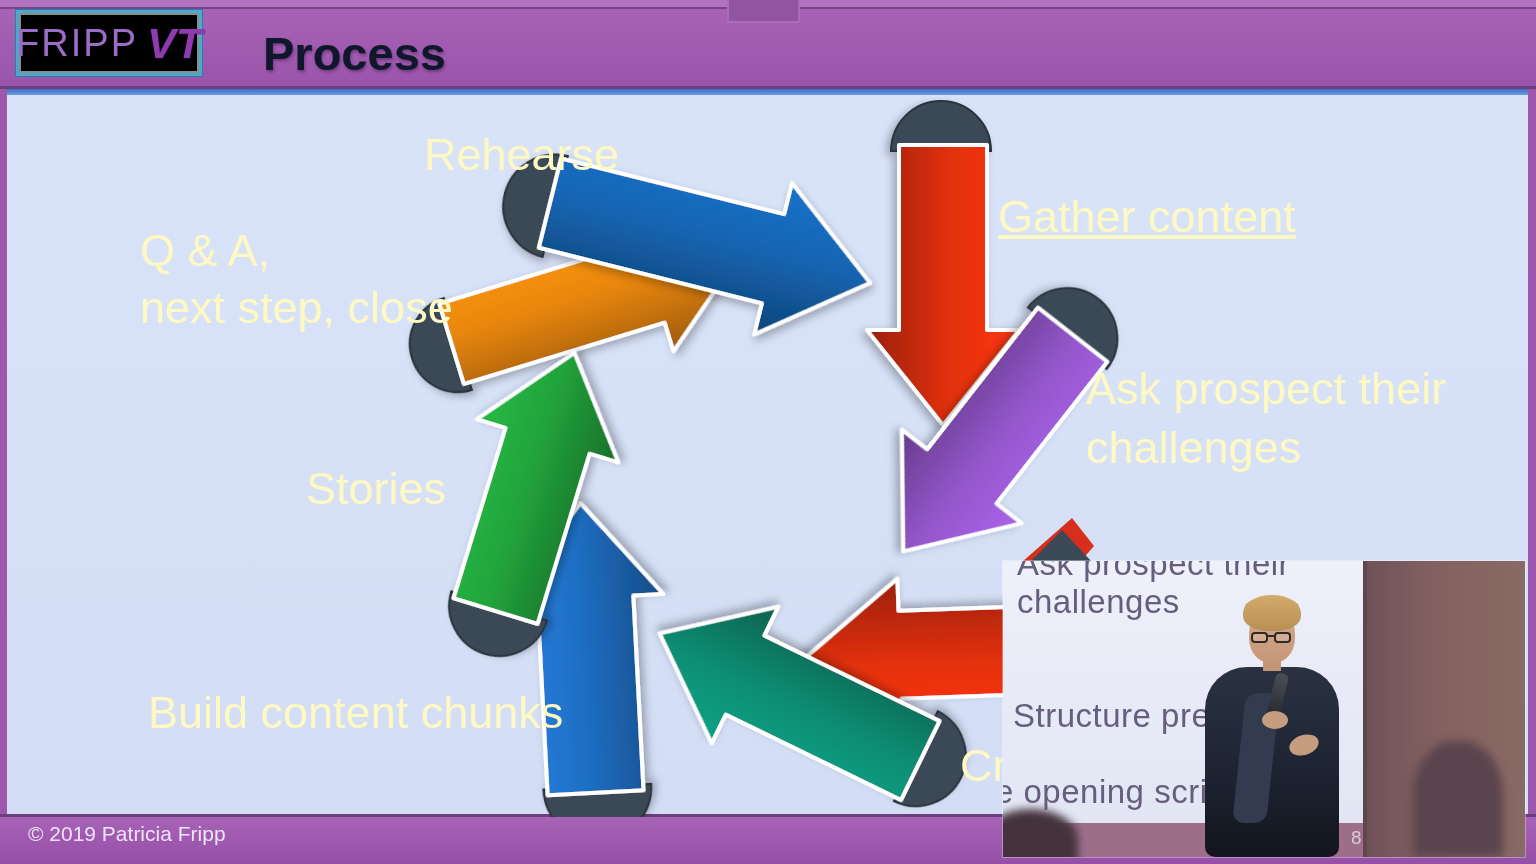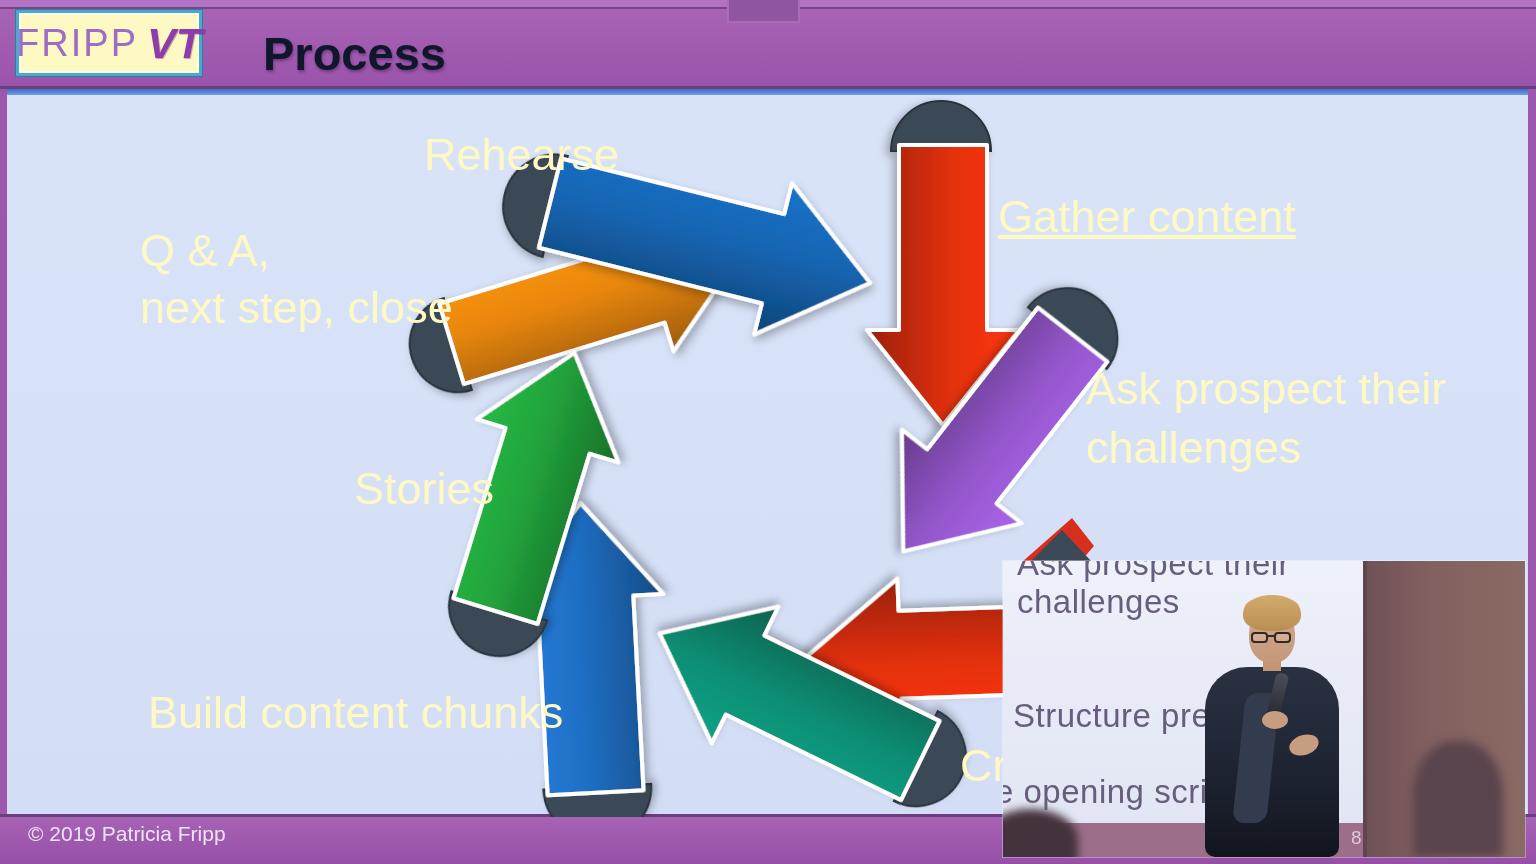--- a/index.html
+++ b/index.html
@@ -18,21 +18,21 @@
   .content-topline{left:7px;top:89px;width:1521px;height:6px;
                    background:linear-gradient(180deg,#3d6fc4,#6f9be2);}
   .content{left:7px;top:95px;width:1521px;height:719px;
            background:linear-gradient(180deg,#d9e3f8,#d3def6);}
   .foot-dark-line{left:0;top:814px;width:1536px;height:3px;background:#6b3f7d;}
   .footer{left:0;top:817px;width:1536px;height:47px;
           background:linear-gradient(180deg,#a763b6,#964fa6);z-index:4;}
   .copyright{left:28px;top:5px;font-size:21px;color:#ece4f6;position:absolute;}
 
   
-  .logo-box{left:16px;top:10px;width:186px;height:66px;background:#fef9c3;
+  .logo-box{left:16px;top:10px;width:186px;height:66px;background:#000000;
             border:3px solid #49aacd;box-sizing:border-box;z-index:5;
             display:flex;align-items:center;justify-content:center;
             box-shadow:0 0 0 1px #2c7ea2, inset 0 0 0 2px rgba(255,255,255,.55);}
   .logo-fripp{font-size:38px;color:#9d6cc6;letter-spacing:2px;}
   .logo-vt{font-size:43px;font-weight:bold;font-style:italic;color:#8d3bad;
            margin-left:9px;text-shadow:1px 1px 0 rgba(80,20,100,.35);}
   .slide-title{left:263px;top:26px;font-size:47px;font-weight:bold;color:#0f172a;
                text-shadow:1px 2px 3px rgba(60,20,70,.45);z-index:5;}
 
   
@@ -185,21 +185,21 @@
         <path d="M 1030,562 L 1092,562 L 1062,530 Z" fill="#3b4956"></path>
       </g>
     </svg>
 
   <div class="dlabel" style="left:424px;top:126px;">Rehearse</div>
   <div class="dlabel" style="left:998px;top:188px;text-decoration:underline;">Gather content</div>
   <div class="dlabel" style="left:1086px;top:360px;">Ask prospect their
 challenges</div>
   <div class="dlabel lbl-qa" style="left:140px;top:222px;">Q &amp; A,
 next step, close</div>
-  <div class="dlabel" style="left:306px;top:460px;margin-left:48px;">Stories</div>
+  <div class="dlabel" style="left:306px;top:460px;">Stories</div>
   <div class="dlabel" style="left:148px;top:684px;">Build content chunks</div>
   <div class="dlabel" style="left:960px;top:737px;">Cr</div>
 
   <div class="abs footer">
     <div class="copyright">© 2019 Patricia Fripp</div>
   </div>
 
   <div class="abs pip">
     <div class="abs pip-screen"></div>
     <div class="abs pip-band"></div>

